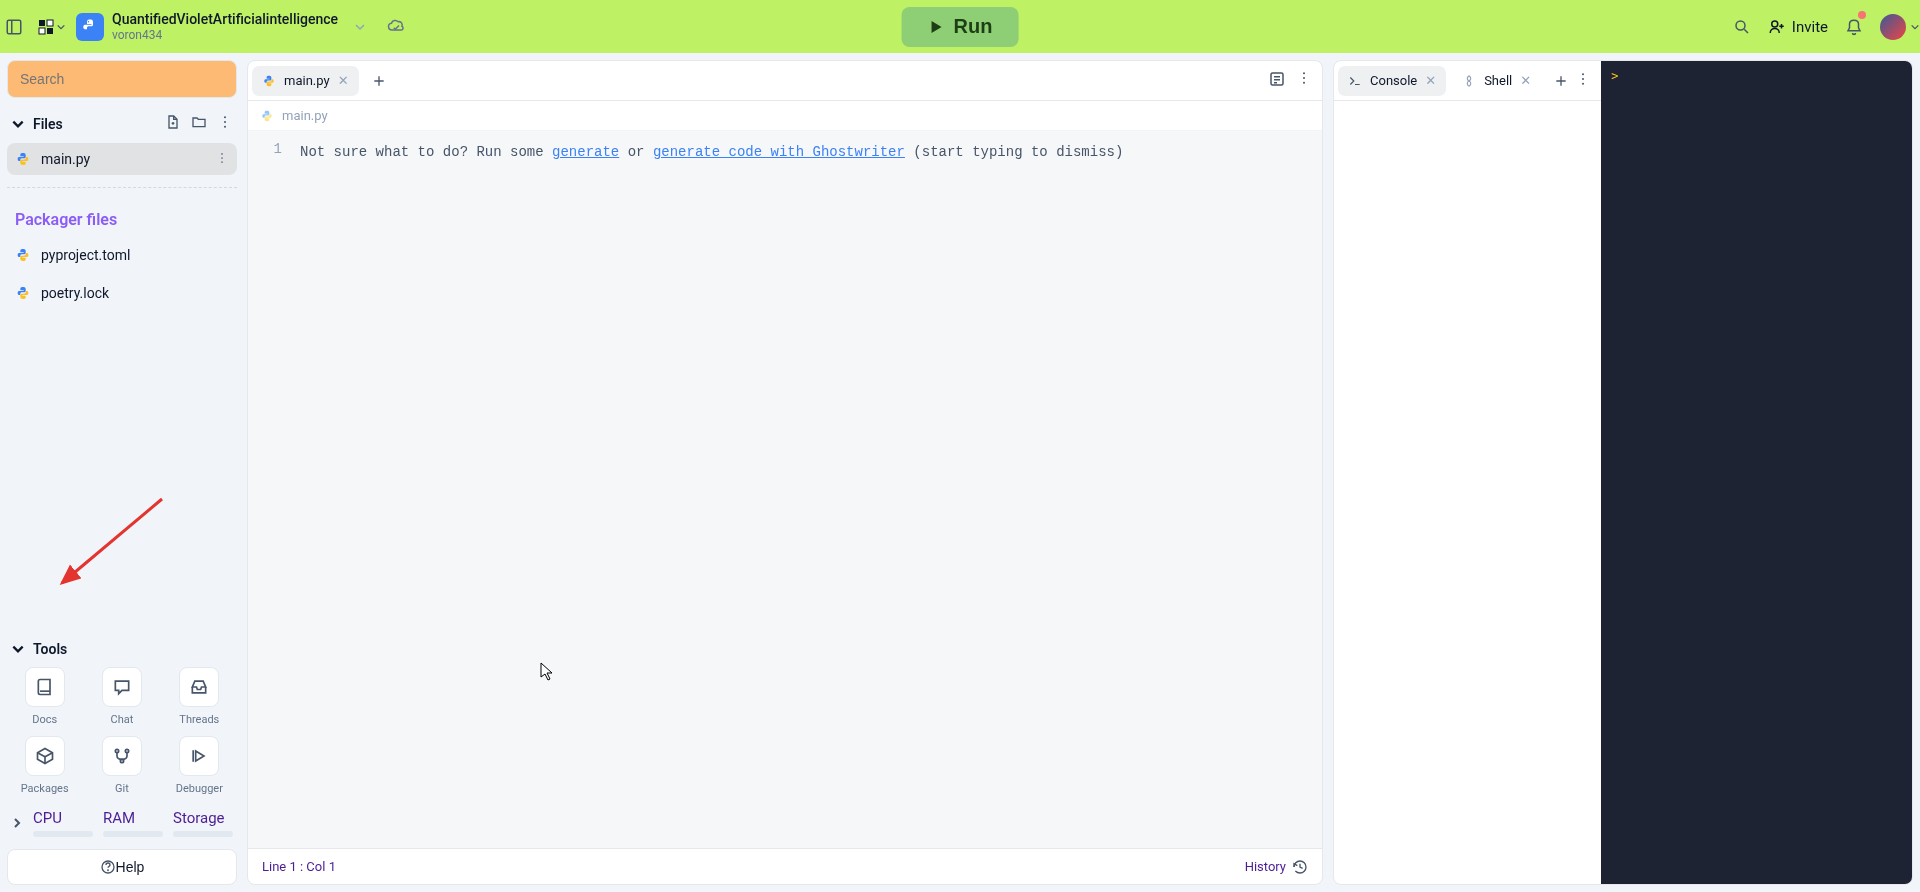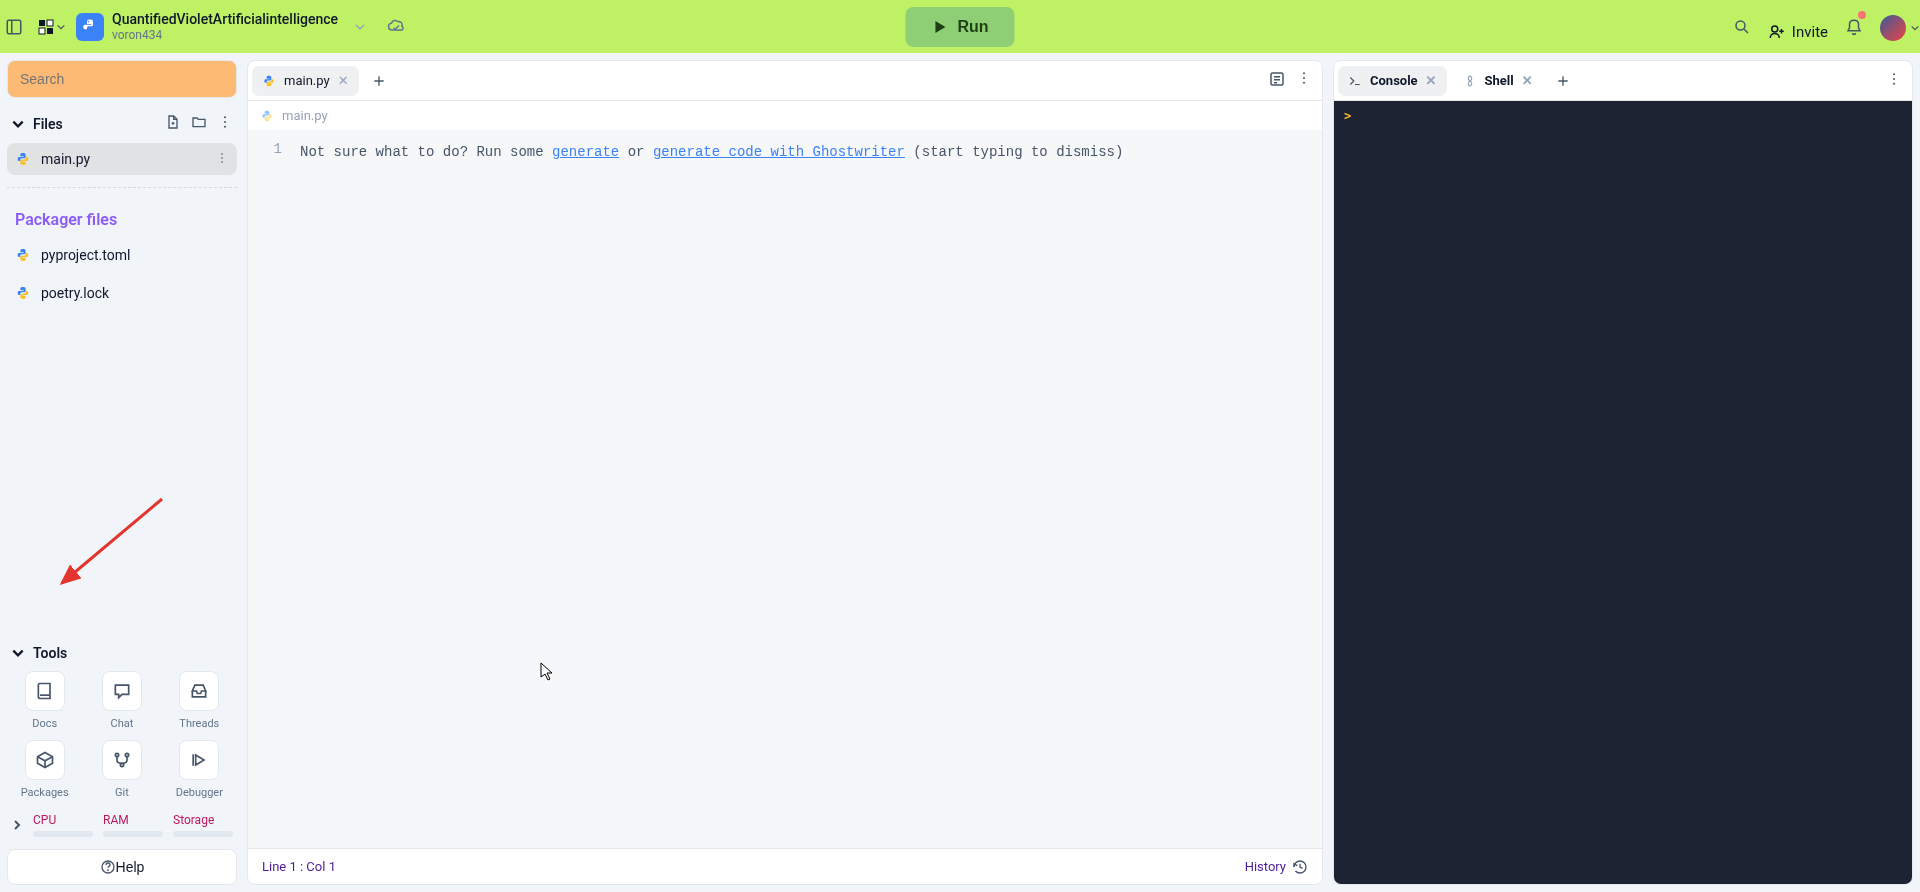--- a/index.html
+++ b/index.html
@@ -42,29 +42,29 @@
 .proj-title { font-size: 14px; font-weight: 500; color: #0f172a; }
 .proj-user { font-size: 12px; color: #64748b; }
 .header-center {
   position: absolute;
   left: 50%; transform: translateX(-50%);
 }
 .run-btn {
   background: #8ecf76;
   color: #1e3f14;
   font-weight: 600;
-  font-size: 16px;
+  font-size: 20px;
   border: none;
   border-radius: 8px;
   height: 40px;
   padding: 0 26px;
   display: flex; align-items: center; gap: 10px;
   cursor: pointer;
 }
-.header-right { margin-left: auto; display: flex; align-items: flex-end; gap: 12px; }
+.header-right { margin-left: auto; display: flex; align-items: center; gap: 12px; }
 .invite-pill {
   display: flex; align-items: center; gap: 6px;
   font-size: 15px; color: #0f172a; cursor: pointer;
 }
 .bell-wrap { position: relative; }
 .bell-dot {
   position: absolute; top: -2px; right: 2px;
   width: 8px; height: 8px; border-radius: 50%;
   background: #f97373;
 }
@@ -129,21 +129,21 @@
   border: 1px solid #e2e8f0;
   border-radius: 8px;
   display: flex; align-items: center; justify-content: center;
 }
 .tool-label { font-size: 11px; color: #64748b; }
 .metrics-row {
   display: flex; gap: 10px; padding: 8px 4px 6px;
   align-items: center;
 }
 .metric { flex: 1; }
-.metric-label { font-size: 12px; color: #be185d; }
+.metric-label { font-size: 15px; color: #4c1d95; }
 .metric-bar { height: 6px; background: #e2e8f0; border-radius: 3px; margin-top: 4px; }
 .help-btn {
   width: 100%; height: 36px; border: none;
   background: #fff; border-radius: 8px;
   display: flex; align-items: center; justify-content: center; gap: 0;
   font-size: 14px; cursor: pointer; color: #0f172a;
   border: 1px solid #e5e7eb;
 }
 
 
@@ -197,26 +197,25 @@
   height: 36px; display: flex; align-items: center;
   padding: 0 14px;
   border-top: 1px solid #e5e7eb;
   font-size: 13px; color: #4c1d95;
 }
 .status-right { margin-left: auto; display: flex; align-items: center; gap: 6px; }
 
 
 .right-col {
   width: 580px;
-  display: flex; flex-direction: column;
+  display: flex; flex-direction: row;
   background: #fff;
   border-radius: 8px;
   border: 1px solid #e5e7eb;
   overflow: hidden;
-  font-weight: bold;
 }
 .rtabs-row {
   display: flex; align-items: center;
   height: 40px; padding: 0 4px;
   border-bottom: 1px solid #e5e7eb;
 }
 .console-body {
   flex: 1; background: #1d2333;
   padding: 8px 10px;
   font-family: "SFMono-Regular", Consolas, monospace;

